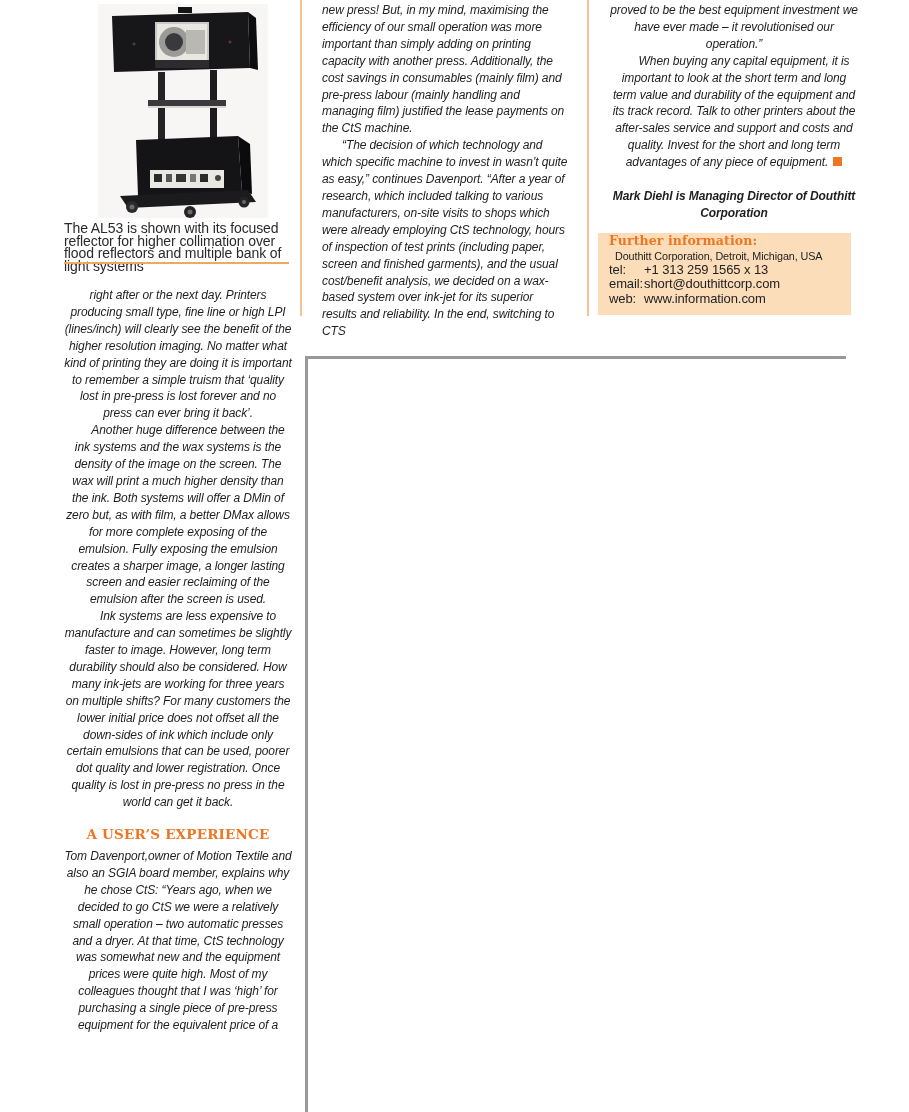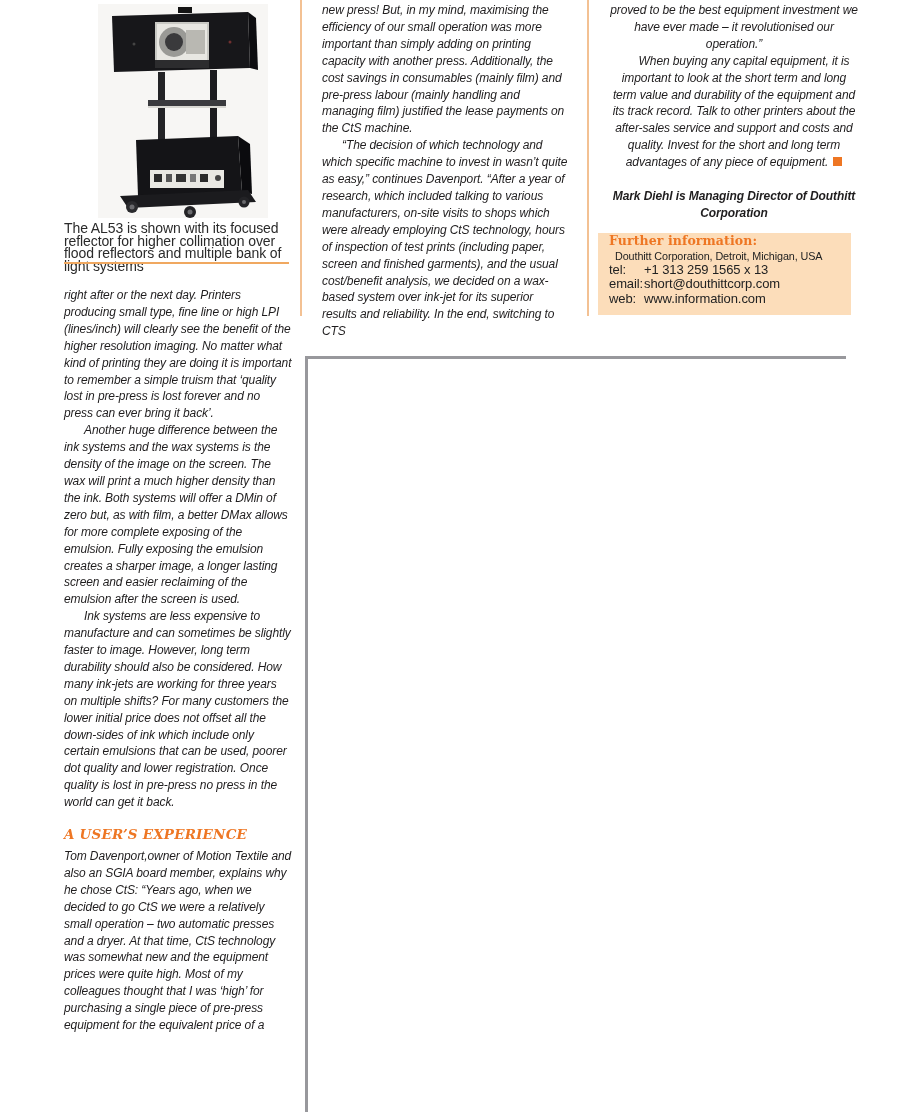--- a/index.html
+++ b/index.html
@@ -18,29 +18,28 @@
   .caption{left:64px;top:222px;width:232px;font-size:14px;line-height:12.5px;
     color:#2a2a2a;letter-spacing:-0.1px;}
   .caption-rule{left:64px;top:262px;width:225px;height:2px;background:#F0A860;}
 
   
   .vsep{width:2px;top:0;height:316px;background:#F3C193;}
   .vsep1{left:300px;}
   .vsep2{left:587px;}
 
   
-  .left-col{left:64px;top:287px;width:228px;}
+  .left-col{left:64px;top:287px;width:228px;text-align:center;}
   .mid-col{left:322px;top:2px;width:246px;}
   .right-col{left:610px;top:2px;width:248px;text-align:center;}
 
   .section-heading{
     font-family:"DejaVu Serif","Liberation Serif",serif;
     font-weight:bold;color:#EE7623;font-size:13.5px;letter-spacing:0.2px;
     margin:15px 0 5px 0;
-    font-style:italic;
   }
   .endmark{display:inline-block;width:9px;height:9px;background:#EE7623;margin-left:5px;}
 
   .byline{font-weight:bold;font-style:italic;margin-top:17px;line-height:16.5px;}
 
   .info-box{left:598px;top:233px;width:253px;height:82px;background:#FCDDBA;
     box-sizing:border-box;padding:0 0 0 11px;}
   .info-title{font-family:"DejaVu Serif","Liberation Serif",serif;font-weight:bold;
     color:#EE7623;font-size:12.5px;letter-spacing:0.1px;margin:0 0 1px 0;}
   .info-line{font-size:10.8px;line-height:14.2px;letter-spacing:-0.1px;color:#222;margin-left:6px;}

